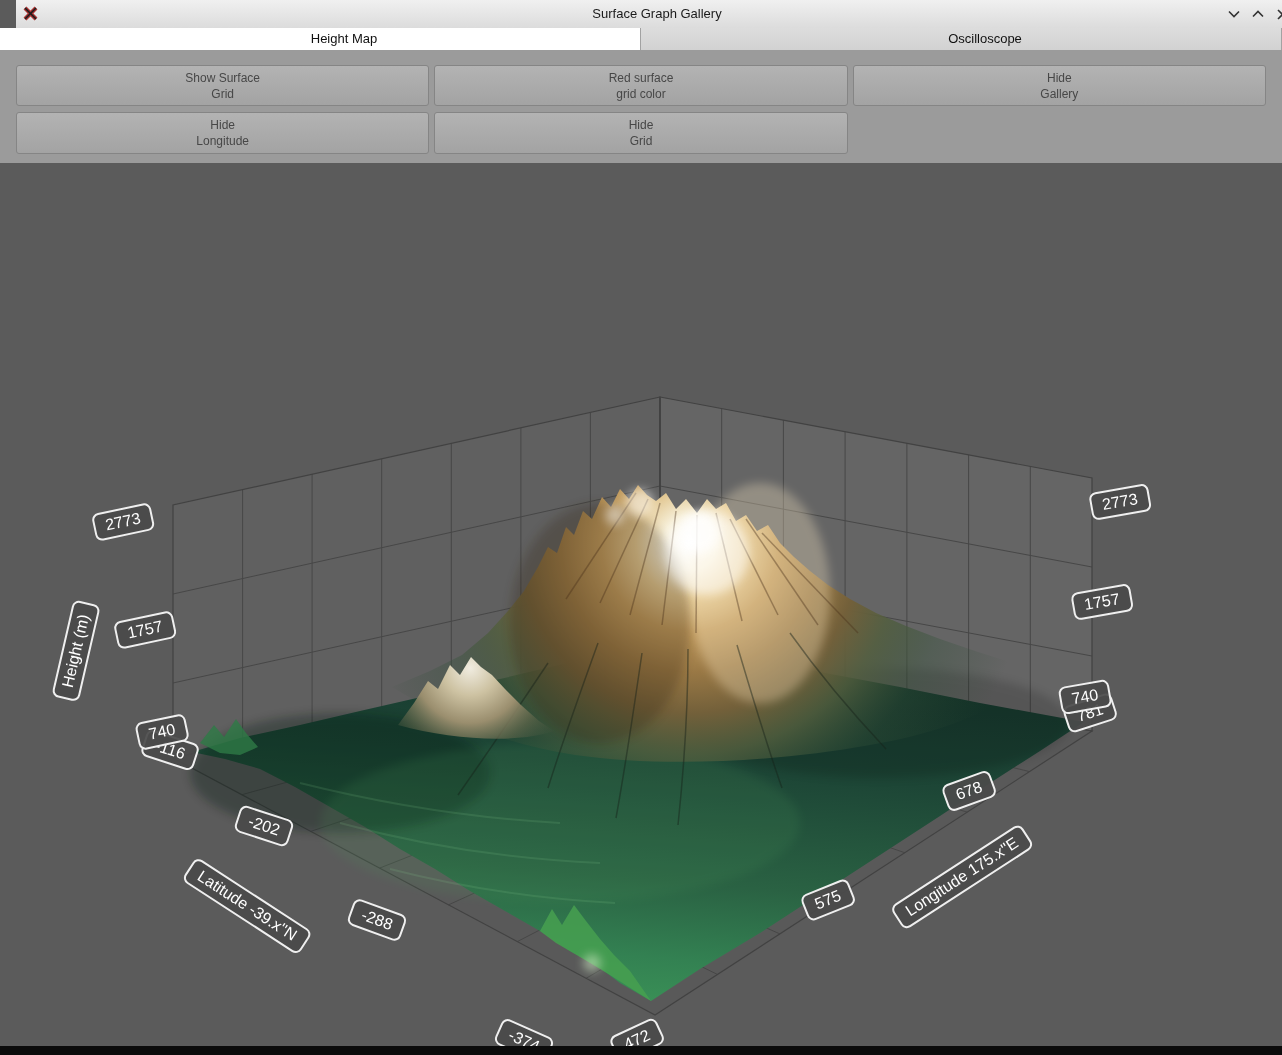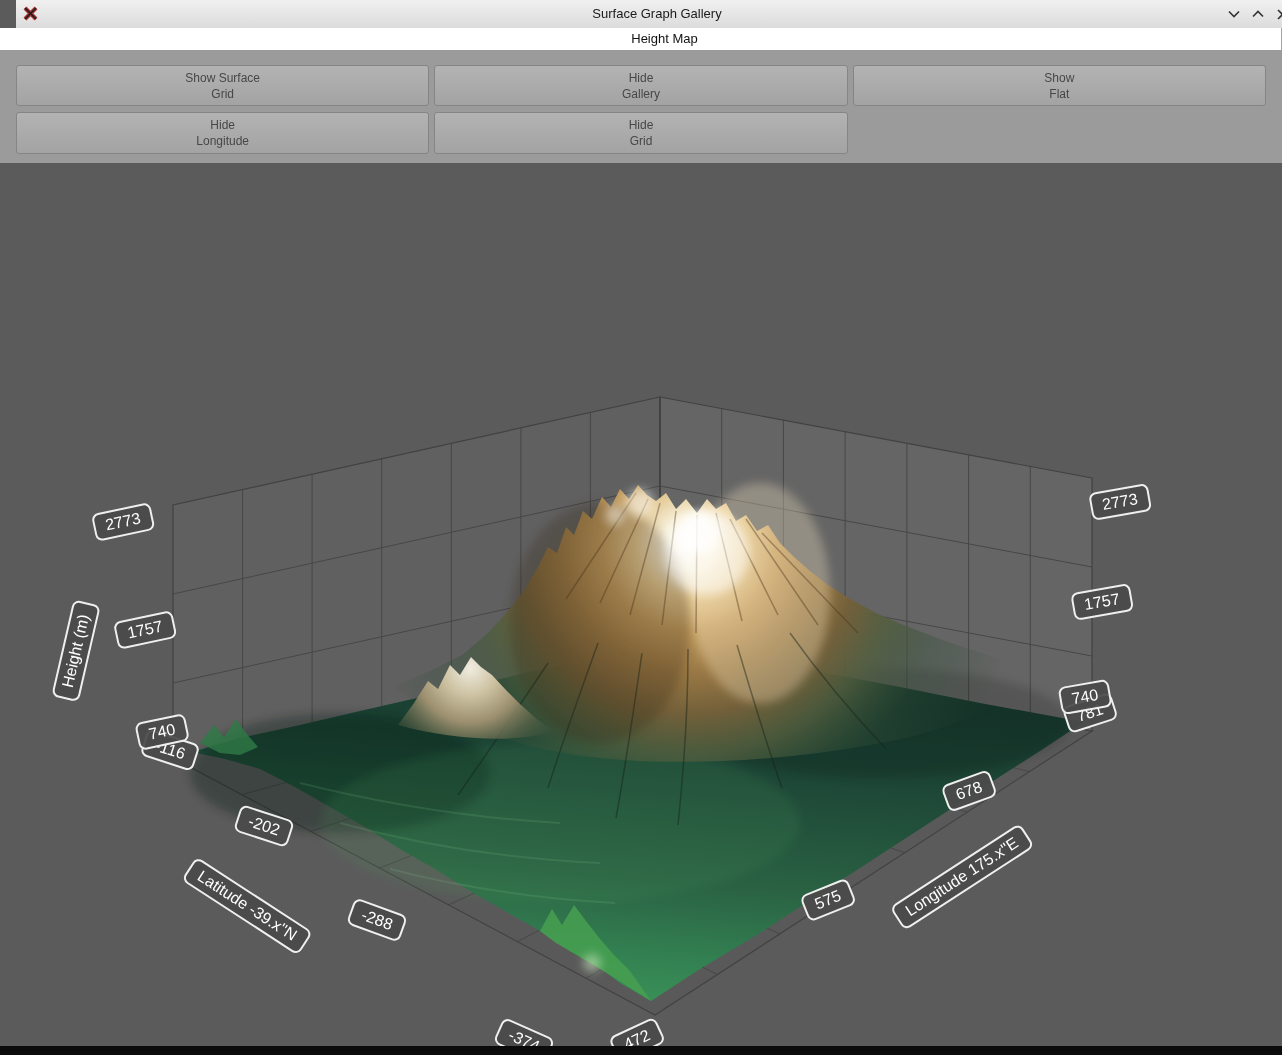--- a/index.html
+++ b/index.html
@@ -79,35 +79,36 @@
         <svg width="11" height="11" viewBox="0 0 11 11">
           <line x1="1" y1="1" x2="10" y2="10" stroke="#333" stroke-width="1.6"></line>
           <line x1="10" y1="1" x2="1" y2="10" stroke="#333" stroke-width="1.6"></line>
         </svg>
       </span>
     </span>
   </div>
 
   <div class="tabbar">
     <div class="tab active">Height Map</div>
+    <div class="tab">Oscilloscope</div>
   </div>
 
   <div class="pane">
     <div class="toolbar">
       <div class="btn">
         <span>Show Surface</span>
         <span>Grid</span>
       </div>
       <div class="btn">
+        <span>Red surface</span>
+        <span>grid color</span>
+      </div>
+      <div class="btn">
         <span>Hide</span>
         <span>Gallery</span>
-      </div>
-      <div class="btn">
-        <span>Show</span>
-        <span>Flat</span>
       </div>
       <div class="btn">
         <span>Hide</span>
         <span>Longitude</span>
       </div>
       <div class="btn">
         <span>Hide</span>
         <span>Grid</span>
       </div>
     </div>

